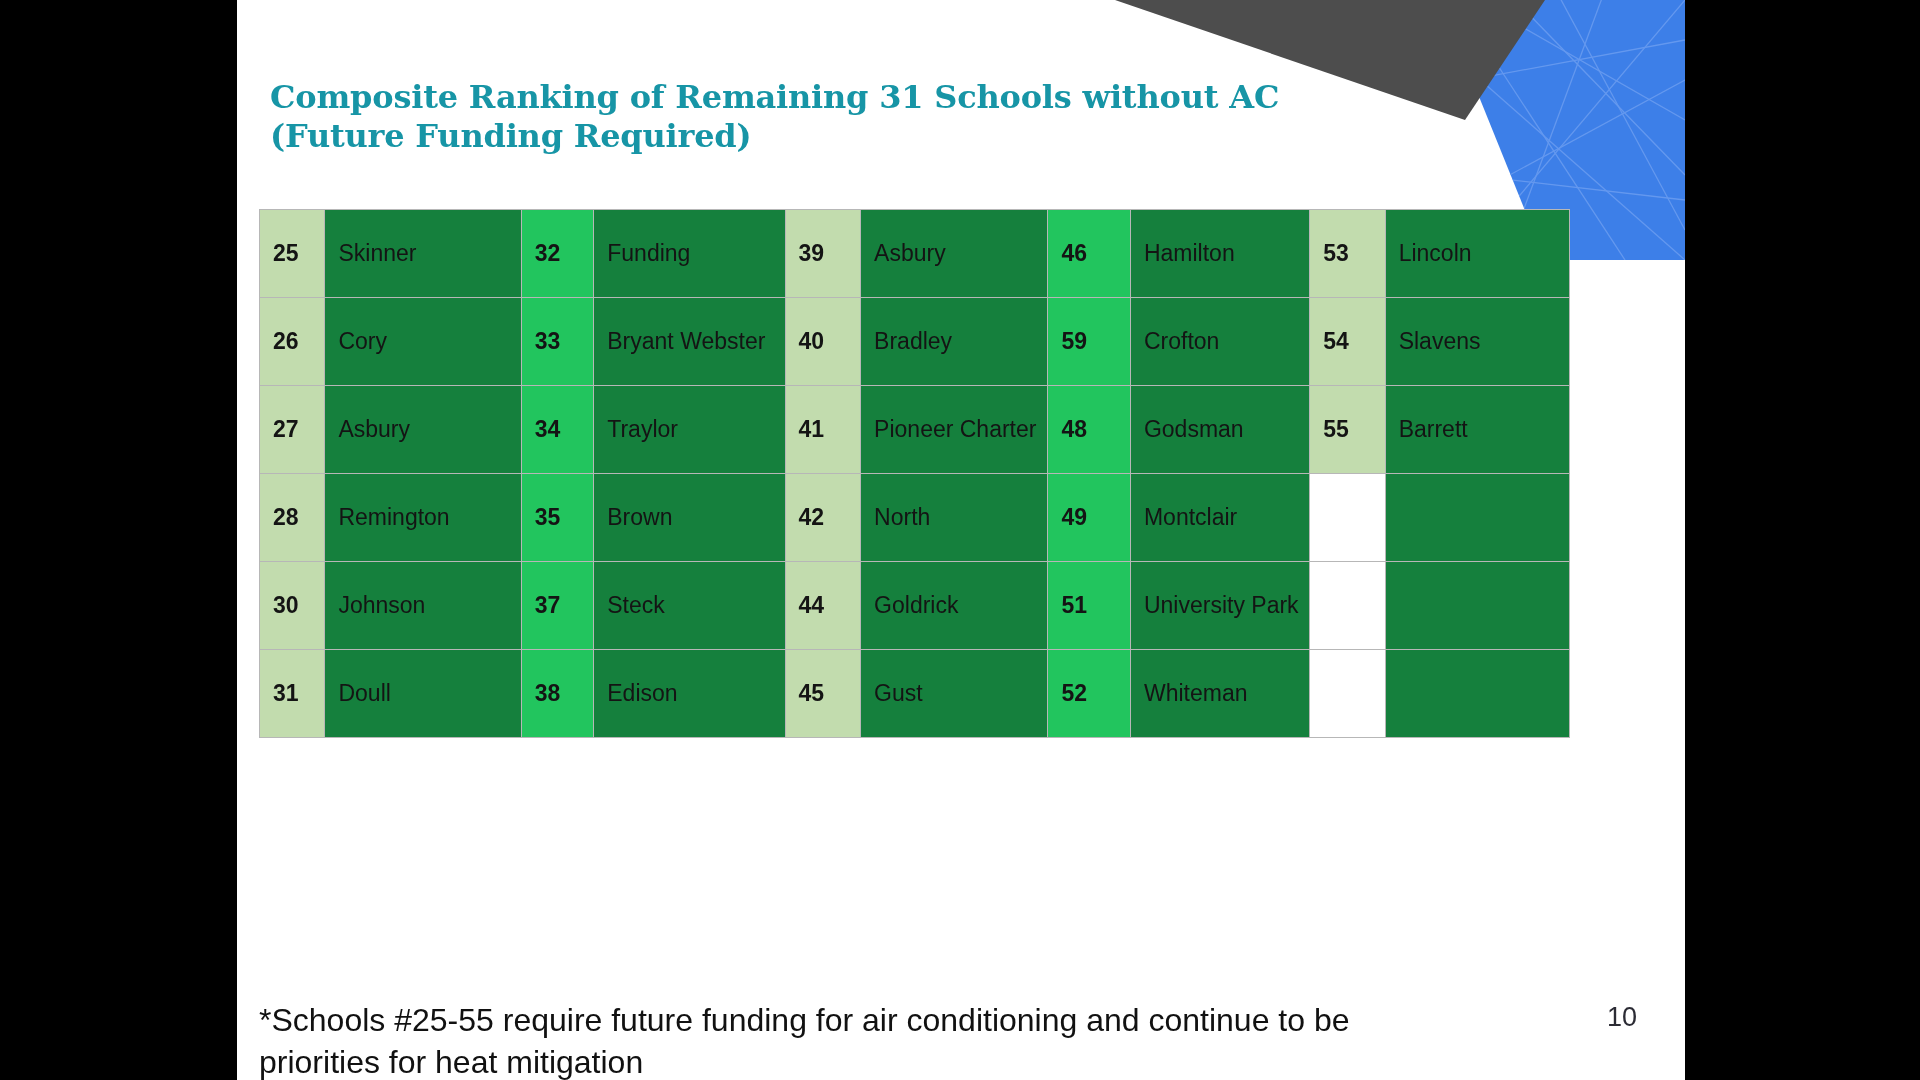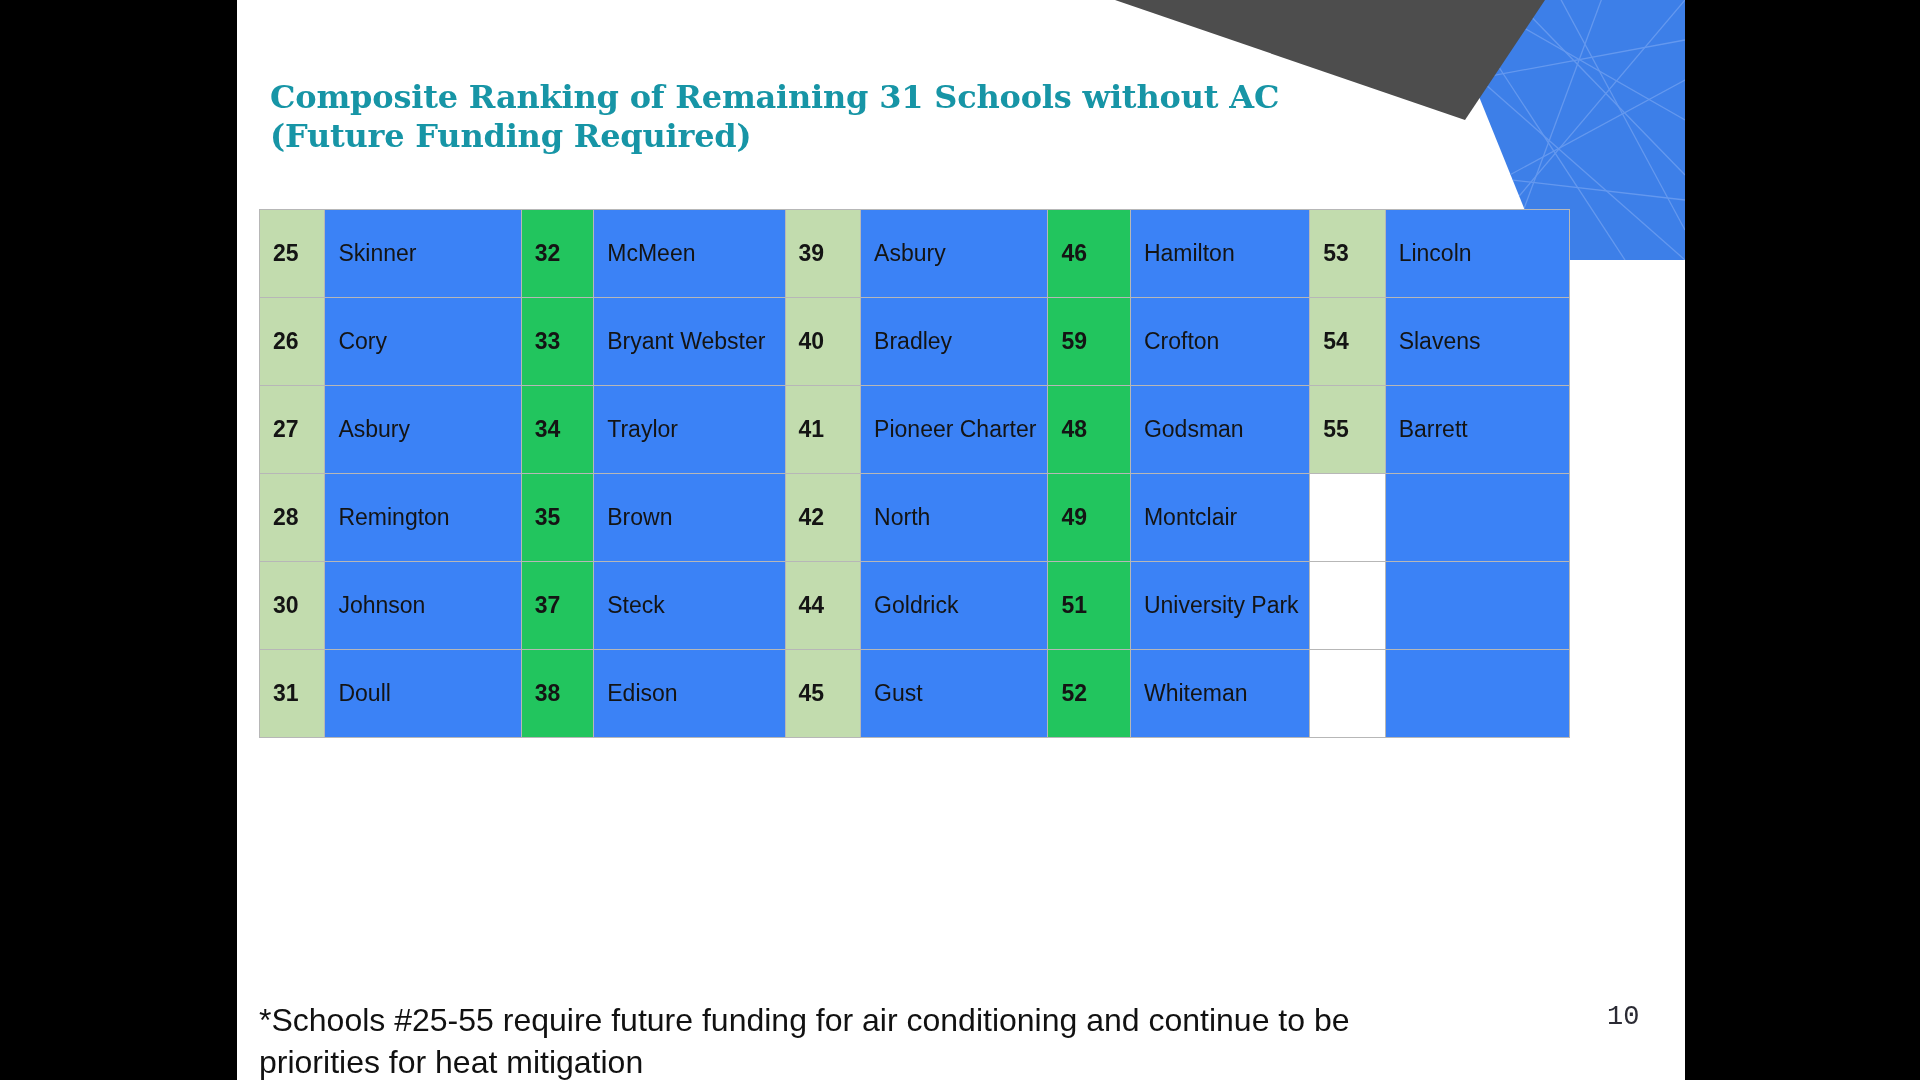--- a/index.html
+++ b/index.html
@@ -75,21 +75,21 @@
     font-family: "Liberation Sans", sans-serif;
   }
   td.num {
     font-weight: bold;
     text-align: left;
     padding-left: 11px;
   }
   td.num.green { background: #c2dcae; }
   td.num.blue  { background: #22c55e; }
   td.num.empty { background: #ffffff; }
-  td.name { background: #3b82f6; }
+  td.name { background: #15803d; }
 
   col.c-num  { width: 65px; }
   col.c-nm1  { width: 195px; }
   col.c-nm2  { width: 190px; }
   col.c-nm3  { width: 186px; }
   col.c-nm4  { width: 178px; }
   col.c-nm5  { width: 183px; }
   col.c-num2 { width: 72px; }
   col.c-num3 { width: 75px; }
   col.c-num4 { width: 82px; }
@@ -104,21 +104,21 @@
     font-family: Liberation Sans, sans-serif;
     font-size: 32px;
     font-weight: normal;
     color: #111111;
     line-height: 1.3;
   }
   #page-number {
     position: absolute;
     left: 1370px;
     top: 1002px;
-    font-family: Liberation Mono, monospace;
+    font-family: Liberation Sans, sans-serif;
     font-size: 27px;
     color: #2b2b34;
   }
 </style>
 </head>
 <body>
 
 <div id="stage">
 
   <div id="slide">
@@ -163,21 +163,21 @@
         <col class="c-num4">
           <col class="c-nm4">
         <col class="c-num5">
           <col class="c-nm5">
       </colgroup>
       <tbody id="table-body">
           <tr>
             <td class="num green">25</td>
             <td class="name">Skinner</td>
             <td class="num blue">32</td>
-            <td class="name">McMeen</td>
+            <td class="name">Funding</td>
             <td class="num green">39</td>
             <td class="name">Asbury</td>
             <td class="num blue">46</td>
             <td class="name">Hamilton</td>
             <td class="num green">53</td>
             <td class="name">Lincoln</td>
           </tr>
           <tr>
             <td class="num green">26</td>
             <td class="name">Cory</td>

